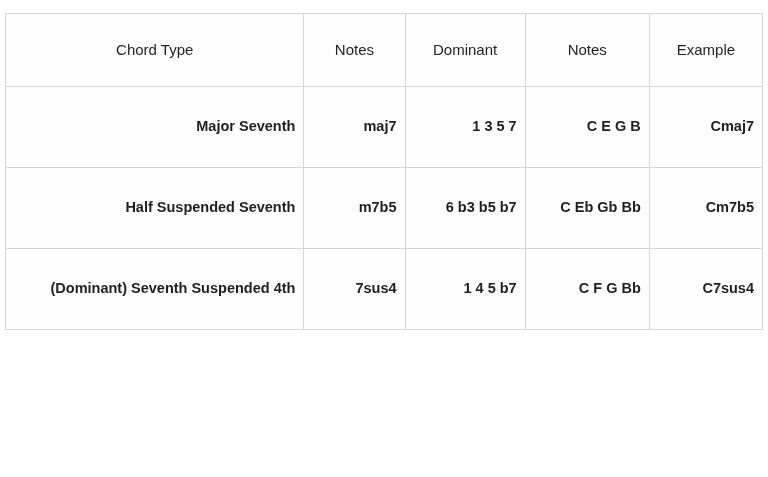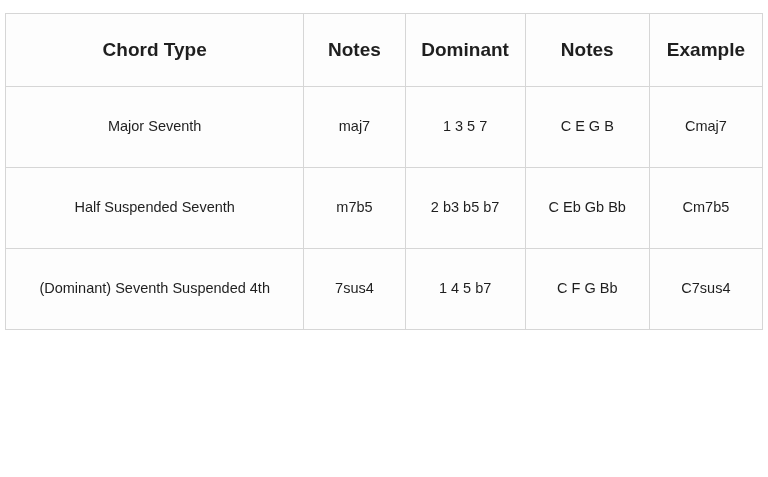--- a/index.html
+++ b/index.html
@@ -31,27 +31,28 @@
     border: 1px solid #d6d6d6;
     text-align: center;
     vertical-align: middle;
     padding: 6px 8px;
     font-size: 14.5px;
     line-height: 1.35;
     color: #1f1f1f;
     background: #fdfdfd;
   }
   table.chord-table thead th {
-    font-weight: bold;
+    font-weight: normal;
     height: 60px;
-    font-size: 19px;
+    font-size: 15px;
   }
   table.chord-table tbody td {
     height: 68px;
-    font-weight: normal;
+    font-weight: bold;
+    text-align: right;
   }
   col.c-type    { width: 298px; }
   col.c-symbol  { width: 101px; }
   col.c-formula { width: 120px; }
   col.c-notes   { width: 124px; }
   col.c-example { width: 113px; }
 </style>
 </head>
 <body>
 
@@ -77,21 +78,21 @@
       <tr>
         <td>Major Seventh</td>
         <td>maj7</td>
         <td>1 3 5 7</td>
         <td>C E G B</td>
         <td>Cmaj7</td>
       </tr>
       <tr>
         <td>Half Suspended Seventh</td>
         <td>m7b5</td>
-        <td>2 b3 b5 b7</td>
+        <td>6 b3 b5 b7</td>
         <td>C Eb Gb Bb</td>
         <td>Cm7b5</td>
       </tr>
       <tr>
         <td>(Dominant) Seventh Suspended 4th</td>
         <td>7sus4</td>
         <td>1 4 5 b7</td>
         <td>C F G Bb</td>
         <td>C7sus4</td>
       </tr>

